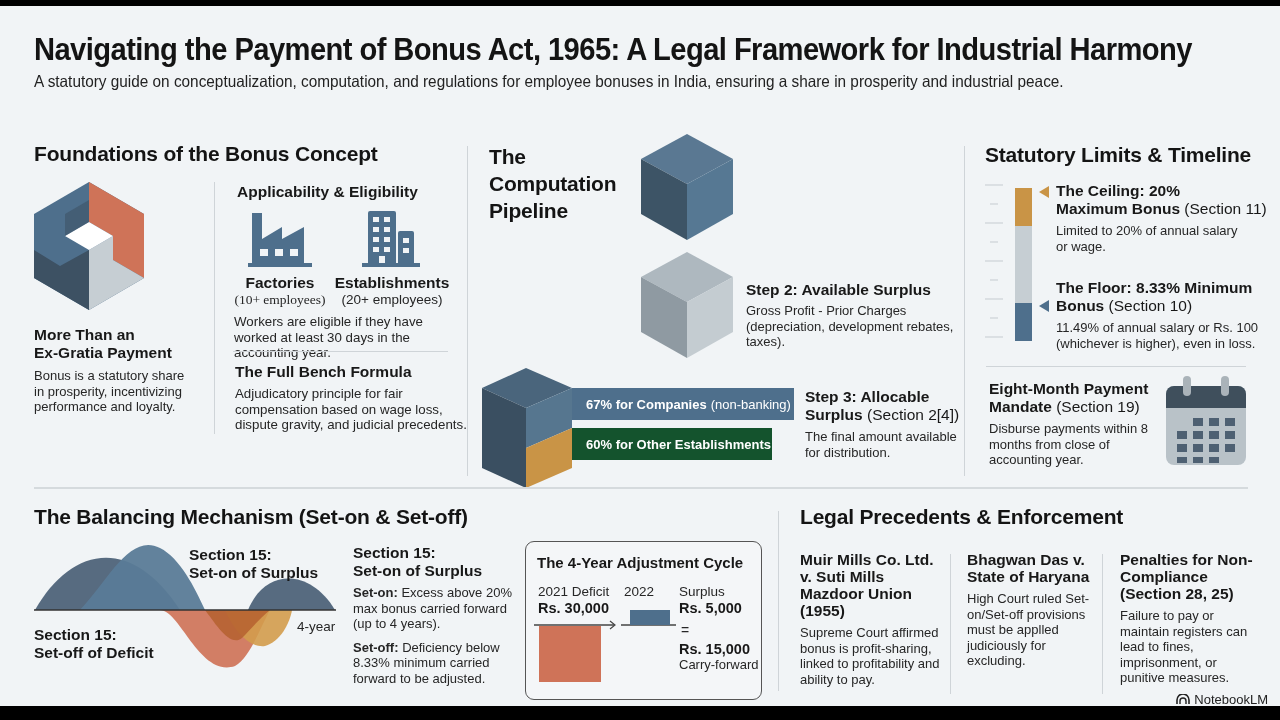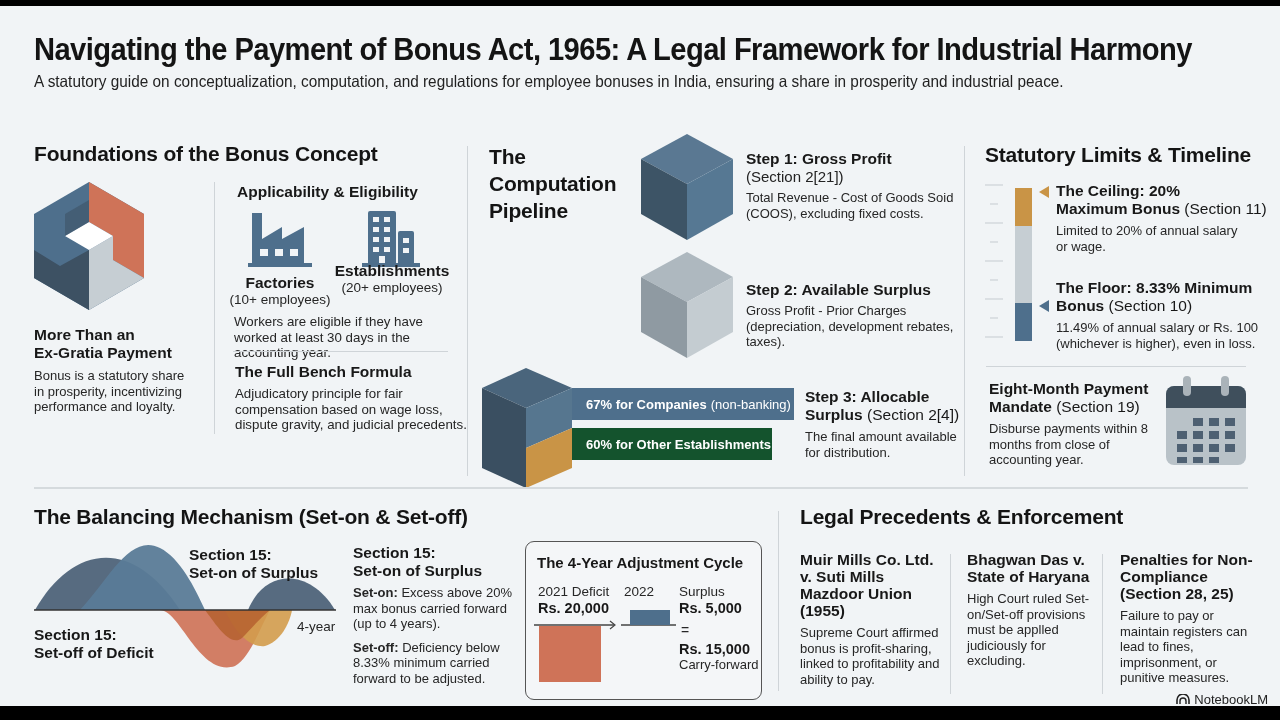--- a/index.html
+++ b/index.html
@@ -92,23 +92,23 @@
       <rect x="11" y="36" width="6" height="5"></rect>
         <rect x="22" y="36" width="6" height="5"></rect>
       <rect x="17" y="45" width="6" height="7"></rect>
       <rect x="41" y="27" width="6" height="5"></rect>
         <rect x="41" y="37" width="6" height="5"></rect>
     </g>
   </svg>
 
   <div class="abs center" style="left:226px; top:268px; width:108px;">
     <div class="h3">Factories</div>
-    <div class="body" style="font-size:13.5px;">(10+ employees)</div>
-  </div>
-  <div class="abs center" style="left:334px; top:256px; width:116px;">
+    <div class="body" style="font-size:13.5px;font-family:Liberation Serif, serif;">(10+ employees)</div>
+  </div>
+  <div class="abs center" style="left:334px; top:268px; width:116px;">
     <div class="h3">Establishments</div>
     <div class="body" style="font-size:13.5px;">(20+ employees)</div>
   </div>
 
   <div class="abs body" style="left:234px; top:308px; width:228px; font-size:13.3px;">Workers are eligible if they have worked at least 30 days in the accounting year.</div>
 
   <div class="hline" style="left:233px; top:345px; width:215px;"></div>
 
   <div class="abs h3" style="left:235px; top:357px;">The Full Bench Formula</div>
   <div class="abs body" style="left:235px; top:380px; width:232px; font-size:13.3px;">Adjudicatory principle for fair compensation based on wage loss, dispute gravity, and judicial precedents.</div>
@@ -119,25 +119,20 @@
     <div>The</div>
     <div>Computation</div>
     <div>Pipeline</div>
   </div>
 
   <svg class="abs" style="left:640px; top:128px;" width="94" height="106" viewBox="0 0 94 106">
     <polygon points="47,0 93,25 47,50 1,25" fill="#5a7892"></polygon>
     <polygon points="1,25 47,50 47,106 1,80" fill="#3d5466"></polygon>
     <polygon points="47,50 93,25 93,80 47,106" fill="#567893"></polygon>
   </svg>
-  <div class="abs" style="left:746px; top:144px; width:210px;">
-    <div class="h3">Step 1: Gross Profit</div>
-    <div style="font-size:15px; line-height:18px; color:#222;">(Section 2[21])</div>
-    <div class="body" style="margin-top:4px;">Total Revenue - Cost of Goods Soid (COOS), excluding fixed costs.</div>
-  </div>
 
   <svg class="abs" style="left:640px; top:246px;" width="94" height="106" viewBox="0 0 94 106">
     <polygon points="47,0 93,25 47,50 1,25" fill="#aeb8bf"></polygon>
     <polygon points="1,25 47,50 47,106 1,80" fill="#8f9aa2"></polygon>
     <polygon points="47,50 93,25 93,80 47,106" fill="#c4ccd1"></polygon>
   </svg>
   <div class="abs" style="left:746px; top:275px; width:210px;">
     <div class="h3">Step 2: Available Surplus</div>
     <div class="body" style="margin-top:4px;">Gross Profit - Prior Charges (depreciation, development rebates, taxes).</div>
   </div>
@@ -255,21 +250,21 @@
   <div class="abs" style="left:353px; top:538px; width:165px;">
     <div class="h3">Section 15:</div>
     <div class="h3">Set-on of Surplus</div>
     <div class="body" style="margin-top:5px;"><b>Set-on:</b> <span>Excess above 20% max bonus carried forward (up to 4 years).</span></div>
     <div class="body" style="margin-top:8px;"><b>Set-off:</b> <span>Deficiency below 8.33% minimum carried forward to be adjusted.</span></div>
   </div>
 
   <div class="cycle-box">
     <div class="abs h3" style="left:11px; top:12px; font-size:15px;">The 4-Year Adjustment Cycle</div>
     <div class="abs body" style="left:12px; top:42px; font-size:13.5px;">2021 Deficit</div>
-    <div class="abs h3" style="left:12px; top:57px; font-size:14.5px;">Rs. 20,000</div>
+    <div class="abs h3" style="left:12px; top:57px; font-size:14.5px;">Rs. 30,000</div>
     <div class="abs body" style="left:98px; top:42px; font-size:13.5px;">2022</div>
     <div class="abs body" style="left:153px; top:42px; font-size:13.5px;">Surplus</div>
     <div class="abs h3" style="left:153px; top:57px; font-size:14.5px;">Rs. 5,000</div>
     <div class="abs body" style="left:155px; top:81px; font-size:14px;">=</div>
     <div class="abs h3" style="left:153px; top:98px; font-size:14.5px;">Rs. 15,000</div>
     <div class="abs body" style="left:153px; top:115px; font-size:13px;">Carry-forward</div>
     <svg class="abs" style="left:8px; top:66px;" width="150" height="75" viewBox="0 0 150 75">
       <line x1="0" y1="17" x2="80" y2="17" stroke="#444" stroke-width="1.3"></line>
       <polyline points="76,13 81,17 76,21" fill="none" stroke="#444" stroke-width="1.2"></polyline>
       <line x1="87" y1="17" x2="142" y2="17" stroke="#444" stroke-width="1.3"></line>

